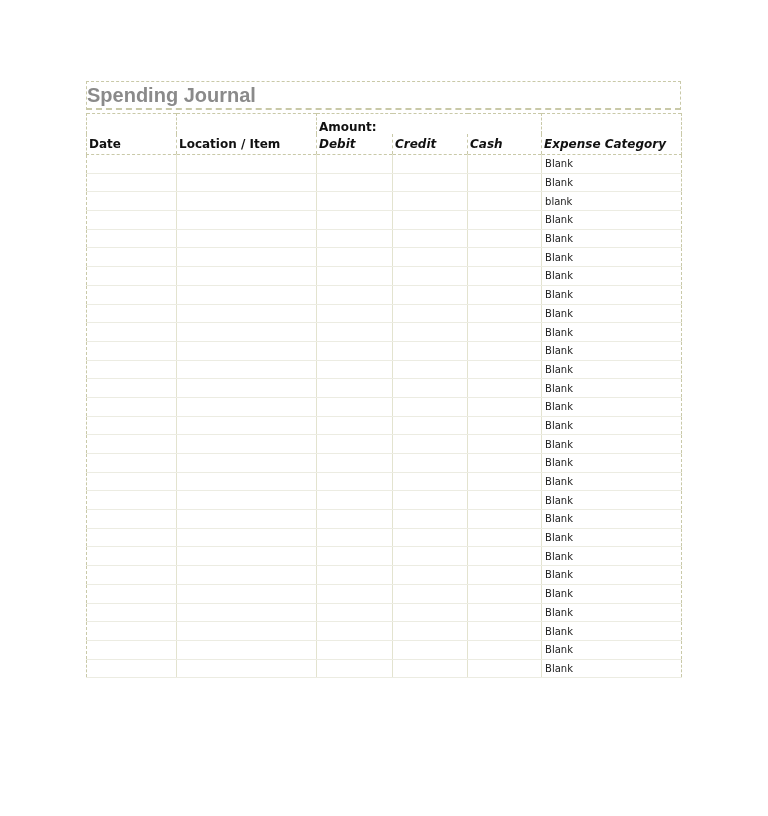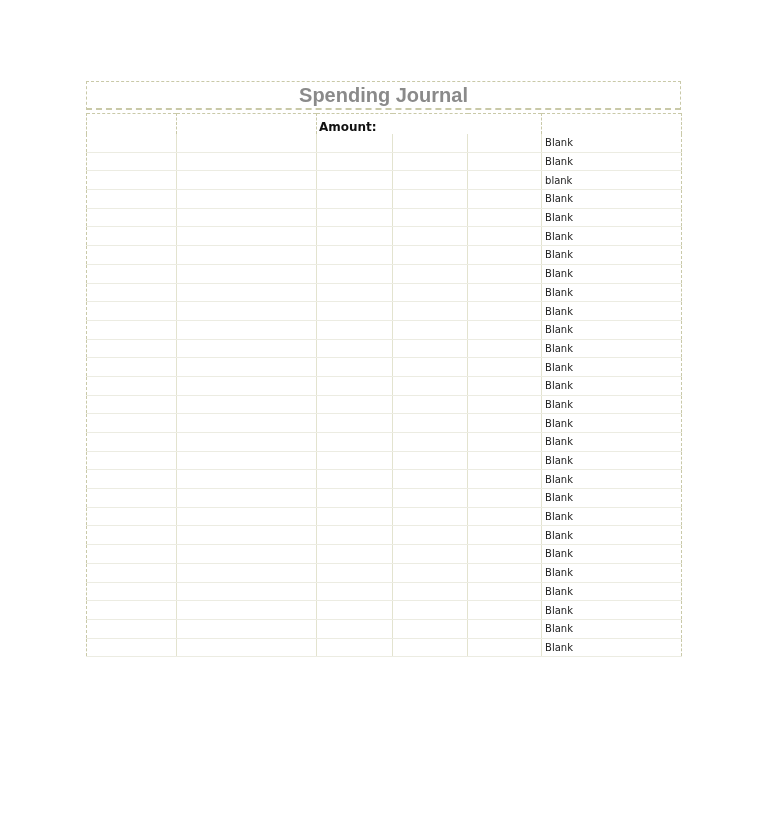--- a/index.html
+++ b/index.html
@@ -1,20 +1,20 @@
 <!DOCTYPE html>
 <html><head>
 <meta charset="utf-8">
 <style>
   html, body { margin:0; padding:0; background:#ffffff; }
   body { width:768px; height:816px; position:relative; overflow:hidden; font-family:"DejaVu Sans", sans-serif; }
   .sheet { position:absolute; left:86px; top:81px; width:595px; }
   .title-row {
     height:26px; border:1px dashed #c9c9a8; border-bottom:2px dashed #c9c9a8;
-    text-align:center; font-family:"Liberation Sans", sans-serif; font-weight:bold;
+    text-align:left; font-family:"Liberation Sans", sans-serif; font-weight:bold;
     font-size:20px; line-height:26px; color:#8a8a8a;
   }
   .spacer { height:3px; }
   table { border-collapse:collapse; width:595px; table-layout:fixed; font-family:"DejaVu Sans", sans-serif; }
   col.c-date { width:90px; } col.c-loc { width:140px; } col.c-debit { width:76px; }
   col.c-credit { width:75px; } col.c-cash { width:74px; } col.c-cat { width:140px; }
   th { font-size:12px; font-weight:bold; color:#111; padding:0 2px; text-align:left; }
   th.it { font-style:italic; text-align:left; }
   .h1 th { height:20px; vertical-align:bottom; }
   .h2 th { height:20px; vertical-align:middle; border-bottom:1px dashed #c9c9a8; }
@@ -39,20 +39,28 @@
         <col class="c-cash">
         <col class="c-cat">
     </colgroup>
     <thead>
       <tr class="h1 hdr-top">
         <th class="vd"></th>
         <th class="vd"></th>
         <th class="vd" colspan="3">Amount:</th>
         <th class="vd vr"></th>
       </tr>
+      <tr class="h2">
+        <th class="vd">Date</th>
+        <th class="vd">Location / Item</th>
+        <th class="vd it">Debit</th>
+        <th class="vd it">Credit</th>
+        <th class="vd it">Cash</th>
+        <th class="vd vr it">Expense Category</th>
+      </tr>
     </thead>
     <tbody id="rows">
         <tr>
           <td class="vd"></td>
           <td class="vl"></td>
           <td class="vl"></td>
           <td class="vl"></td>
           <td class="vl"></td>
           <td class="vl vr">Blank</td>
         </tr>

